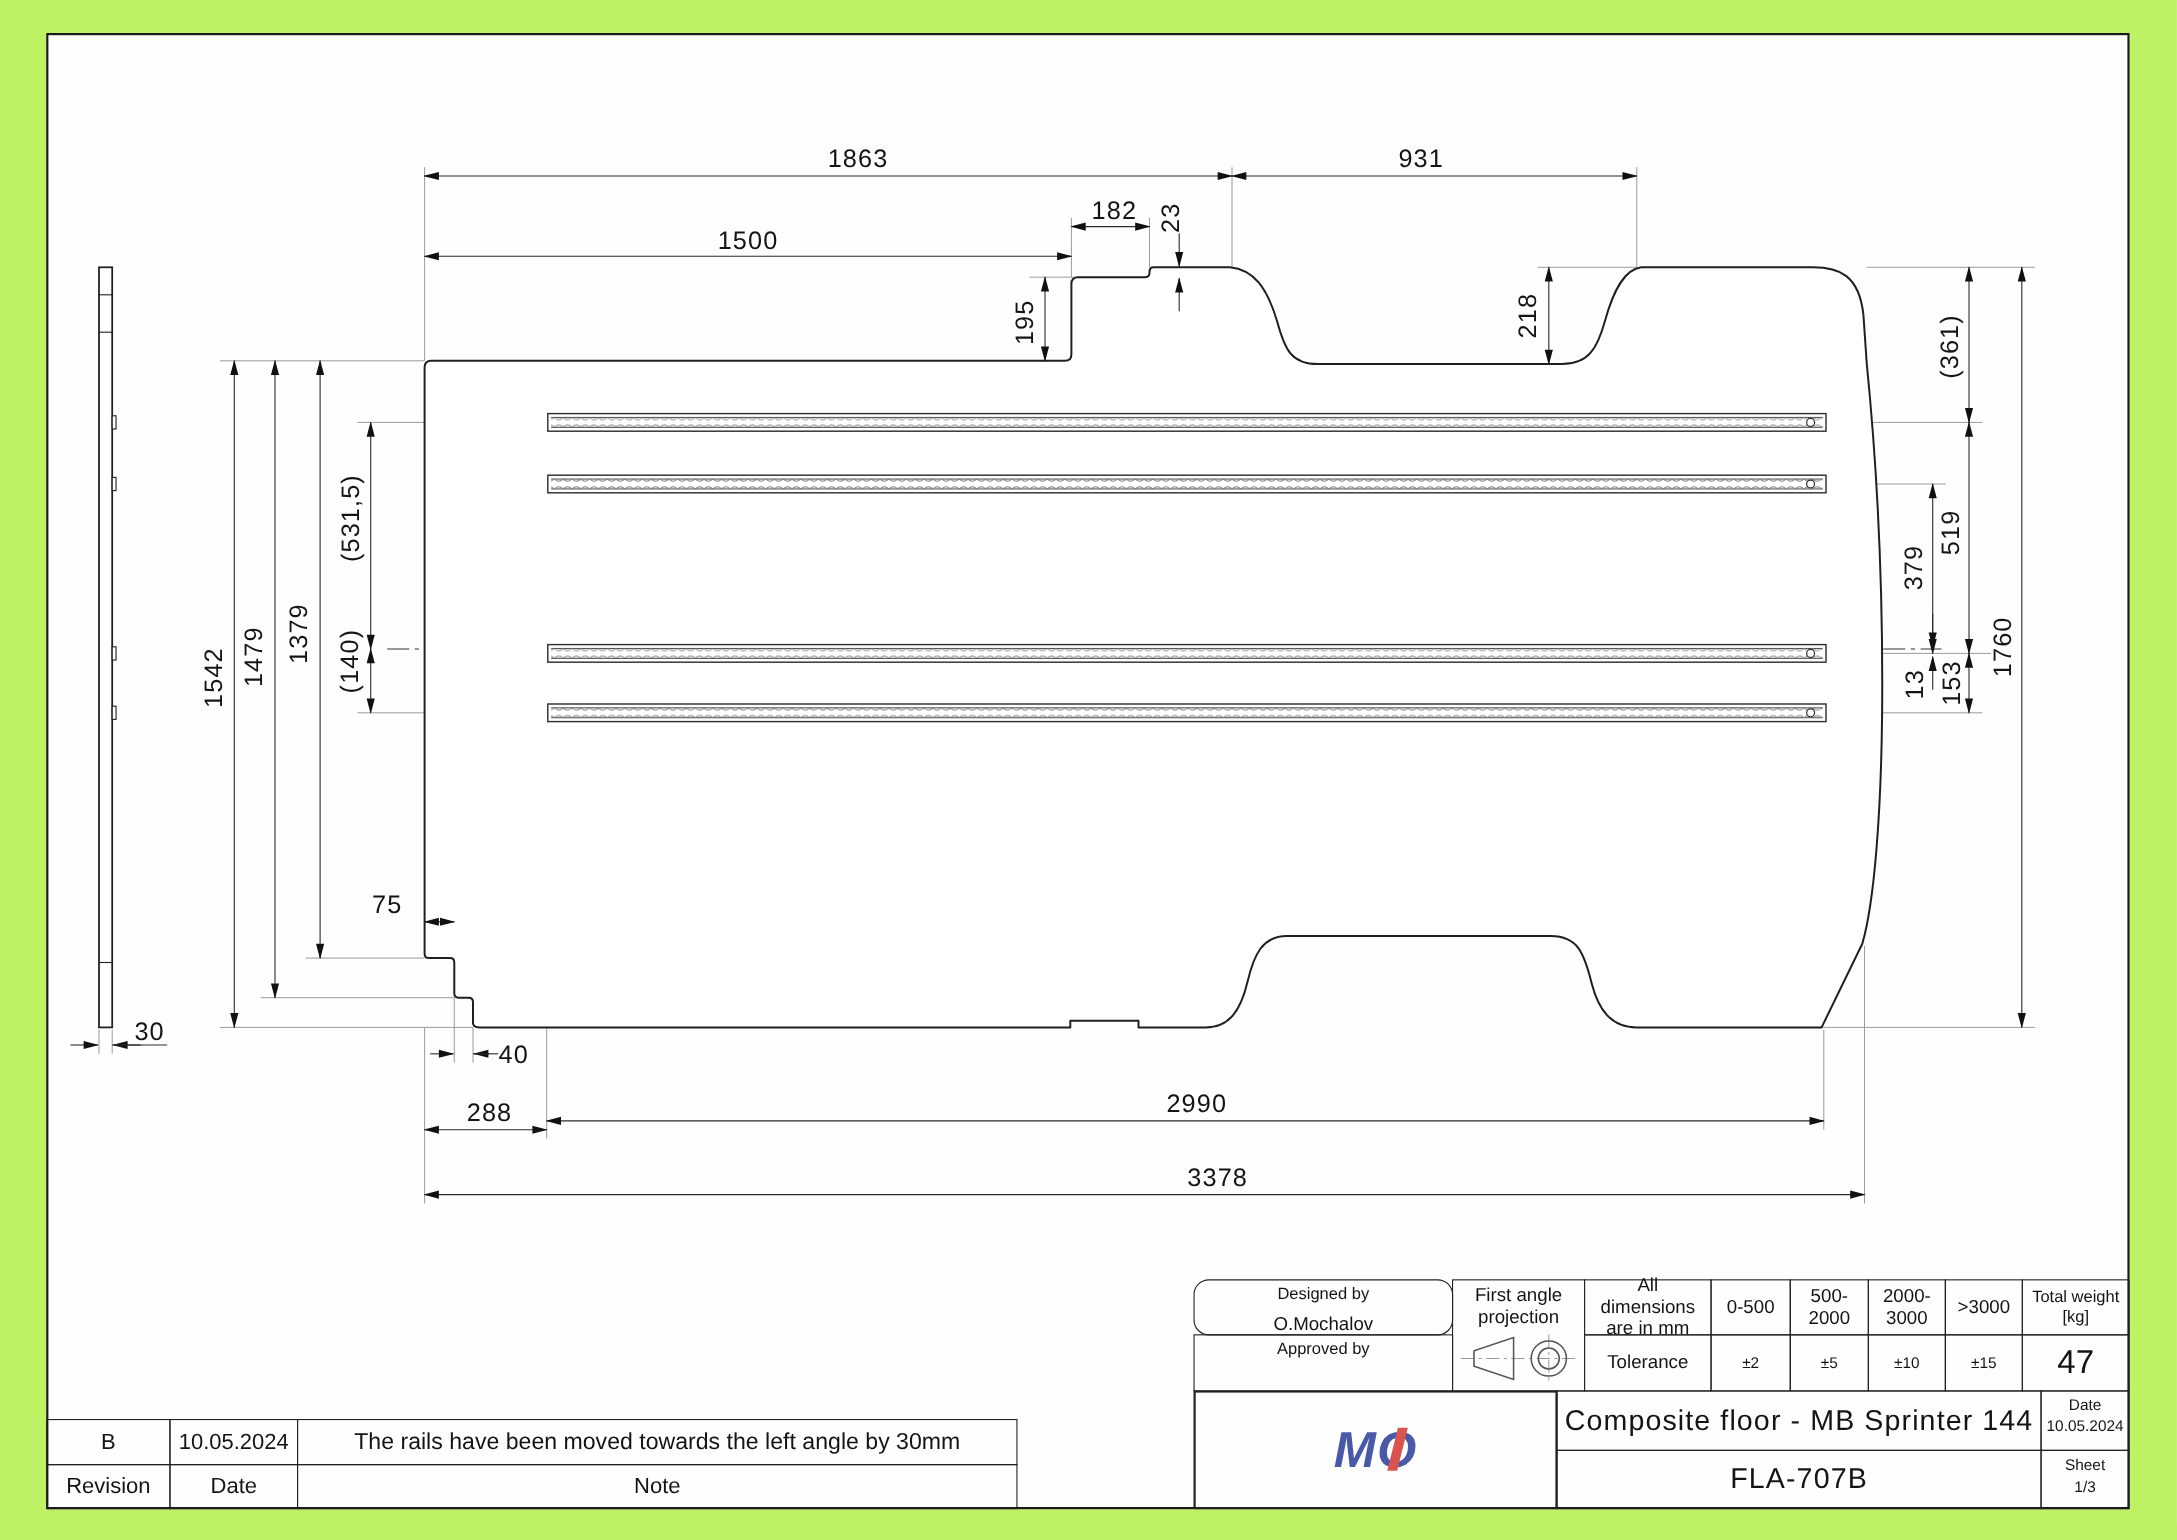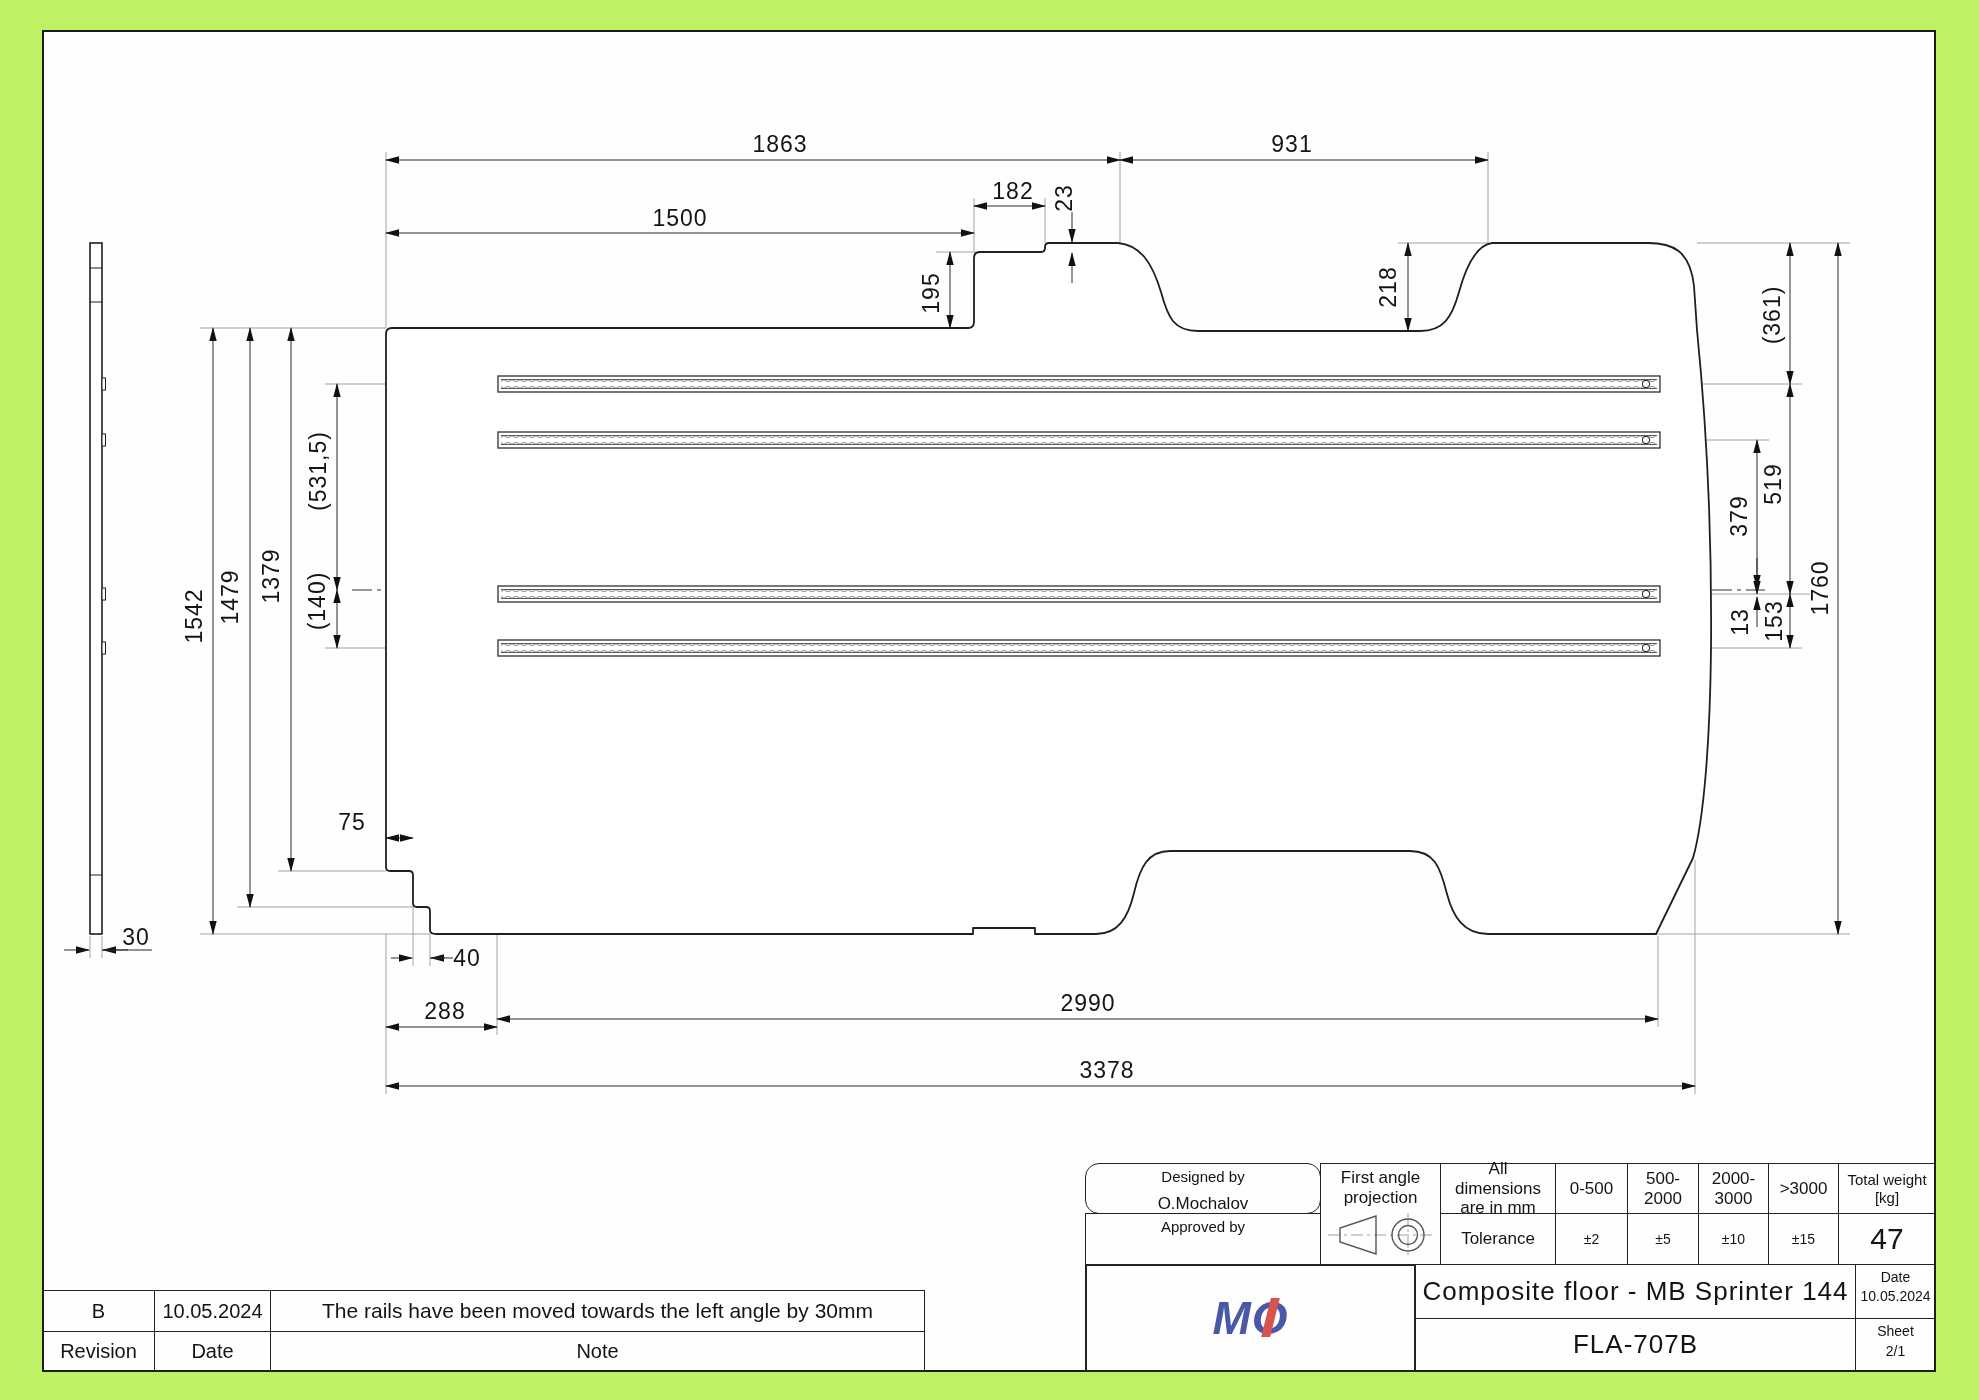--- a/index.html
+++ b/index.html
@@ -250,21 +250,21 @@
     </div>
     <div class="cell" style="left:1415px;top:1318px;width:441px;height:54px;">
       <span class="name">FLA-707B</span>
     </div>
     <div class="cell col" style="left:1855px;top:1264px;width:81px;height:55px;gap:3px;">
       <span class="small">Date</span>
       <span class="small">10.05.2024</span>
     </div>
     <div class="cell col" style="left:1855px;top:1318px;width:81px;height:54px;gap:4px;">
       <span class="small">Sheet</span>
-      <span class="small">2/1</span>
+      <span class="small">1/3</span>
     </div>
   </div>
 
   <div>
     <div class="cell" style="left:42px;top:1290px;width:113px;height:42px;">
       <span class="rev-cell">B</span>
     </div>
     <div class="cell" style="left:154px;top:1290px;width:117px;height:42px;">
       <span class="rev-cell">10.05.2024</span>
     </div>

